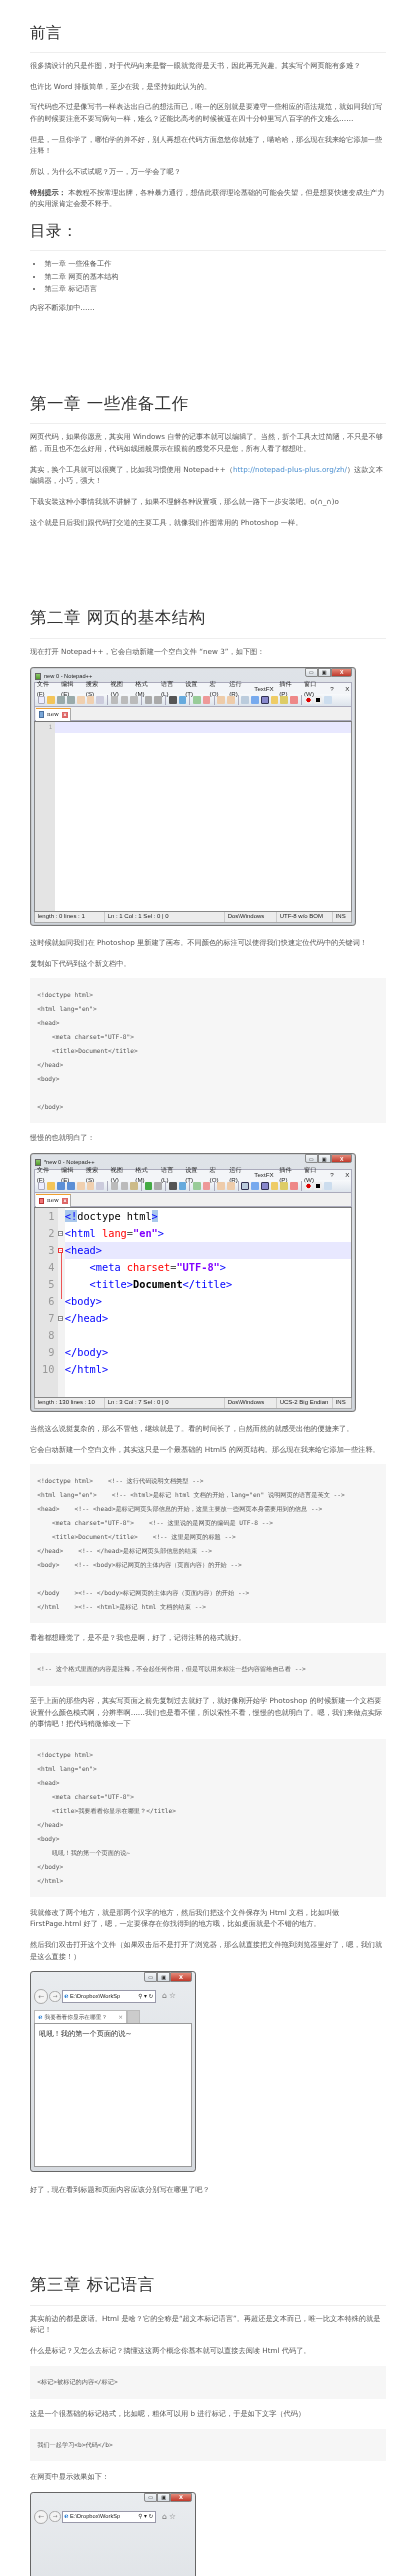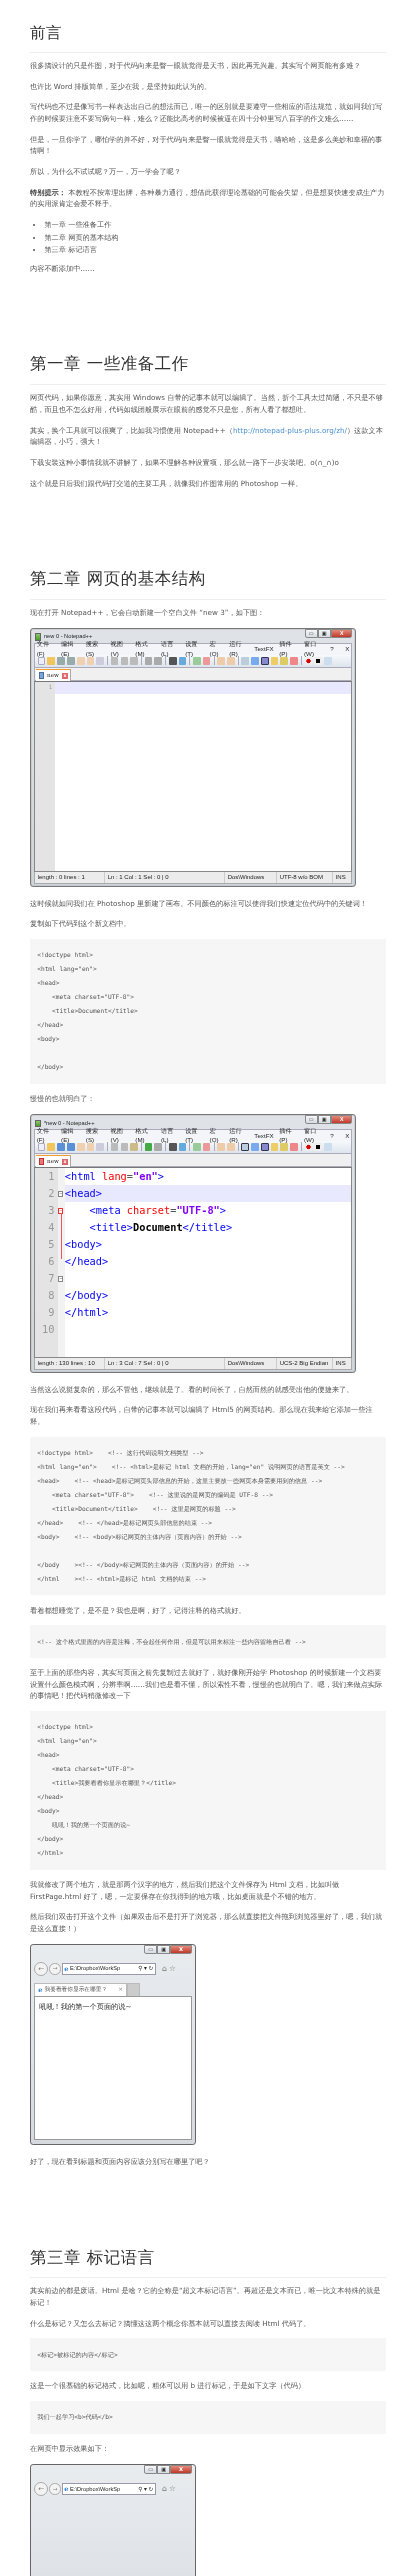--- a/index.html
+++ b/index.html
@@ -130,24 +130,25 @@
 </style>
 </head>
 <body>
 
 <div class="article">
 
   <h1 style="margin-top:0">前言</h1>
   <p>很多搞设计的只是作图，对于代码向来是瞥一眼就觉得是天书，因此再无兴趣。其实写个网页能有多难？</p>
   <p>也许比 Word 排版简单，至少在我，是坚持如此认为的。</p>
   <p>写代码也不过是像写书一样表达出自己的想法而已，唯一的区别就是要遵守一些相应的语法规范，就如同我们写作的时候要注意不要写病句一样，难么？还能比高考的时候被逼在四十分钟里写八百字的作文难么……</p>
-  <p>但是，一旦你学了，哪怕学的并不好，对于代码向来是瞥一眼就觉得是天书，喵哈哈，这是多么美妙和幸福的事情啊！</p>
+  <p>但是，一旦你学了，哪怕学的并不好，别人再想在代码方面忽悠你就难了，喵哈哈，那么现在我来给它添加一些注释！</p>
   <p>所以，为什么不试试呢？万一，万一学会了呢？</p>
   <p><strong>特别提示：</strong> <span>本教程不按常理出牌，各种暴力通行，想借此获得理论基础的可能会失望，但是想要快速变成生产力的实用派肯定会爱不释手。</span></p>
 
+  <h1 class="toc">目录：</h1>
   <ul class="toc-list">
     <li>第一章 一些准备工作</li>
     <li>第二章 网页的基本结构</li>
     <li>第三章 标记语言</li>
   </ul>
   <p>内容不断添加中……</p>
 
   <h1 class="ch">第一章 一些准备工作</h1>
   <p>网页代码，如果你愿意，其实用 Windows 自带的记事本就可以编辑了。当然，折个工具太过简陋，不只是不够酷，而且也不怎么好用，代码如线团般展示在眼前的感觉不只是您，所有人看了都想吐。</p>
   <p><span>其实，换个工具就可以很爽了，比如我习惯使用 Notepad++（</span><a>http://notepad-plus-plus.org/zh/</a><span>）这款文本编辑器，小巧，强大！</span></p>
@@ -340,20 +341,21 @@
           <div class="ln">9</div>
           <div class="ln">10</div>
       </div>
       <div class="fold">
         <div class="fold-box" style="top:23px">−</div>
         <div class="fold-box red" style="top:40px">−</div>
         <div class="fold-line" style="top:45px;height:46px"></div>
         <div class="fold-box" style="top:108px">−</div>
       </div>
       <div class="code">
+        <div class="ln"><span class="hl t-tag">&lt;!</span><span class="t-doc">doctype html</span><span class="hl t-tag">&gt;</span></div>
         <div class="ln"><span class="t-tag">&lt;html </span><span class="t-attr">lang</span>=<span class="t-val">"en"</span><span class="t-tag">&gt;</span></div>
         <div class="ln cur"><span class="t-tag">&lt;head&gt;</span></div>
         <div class="ln">    <span class="t-tag">&lt;meta </span><span class="t-attr">charset</span>=<span class="t-val">"UTF-8"</span><span class="t-tag">&gt;</span></div>
         <div class="ln">    <span class="t-tag">&lt;title&gt;</span><span class="t-txt">Document</span><span class="t-tag">&lt;/title&gt;</span></div>
         <div class="ln"><span class="t-tag">&lt;body&gt;</span></div>
         <div class="ln"><span class="t-tag">&lt;/head&gt;</span></div>
         <div class="ln"> </div>
         <div class="ln"><span class="t-tag">&lt;/body&gt;</span></div>
         <div class="ln"><span class="t-tag">&lt;/html&gt;</span></div>
       </div>
@@ -361,21 +363,21 @@
     <div class="npp-status">
       <span style="width:70px">length : 130    lines : 10</span>
       <span style="width:120px">Ln : 3    Col : 7    Sel : 0 | 0</span>
       <span style="width:52px">Dos\Windows</span>
       <span style="width:56px">UCS-2 Big Endian</span>
       <span style="width:16.5px;border:none">INS</span>
     </div>
   </div>
 
   <p>当然这么说挺复杂的，那么不管他，继续就是了。看的时间长了，自然而然的就感受出他的便捷来了。</p>
-  <p>现在我们再来看看这段代码，自带的记事本就可以编辑了 Html5 的网页结构。那么现在我来给它添加一些注释。</p>
+  <p>它会自动新建一个空白文件，其实这只是一个最基础的 Html5 的网页结构。那么现在我来给它添加一些注释。</p>
   <pre>&lt;!doctype html&gt;    &lt;!-- 这行代码说明文档类型 --&gt;
 &lt;html lang="en"&gt;    &lt;!-- &lt;html&gt;是标记 html 文档的开始，lang="en" 说明网页的语言是英文 --&gt;
 &lt;head&gt;    &lt;!-- &lt;head&gt;是标记网页头部信息的开始，这里主要放一些网页本身需要用到的信息 --&gt;
     &lt;meta charset="UTF-8"&gt;    &lt;!-- 这里说的是网页的编码是 UTF-8 --&gt;
     &lt;title&gt;Document&lt;/title&gt;    &lt;!-- 这里是网页的标题 --&gt;
 &lt;/head&gt;    &lt;!-- &lt;/head&gt;是标记网页头部信息的结束 --&gt;
 &lt;body&gt;    &lt;!-- &lt;body&gt;标记网页的主体内容（页面内容）的开始 --&gt;
 
 &lt;/body    &gt;&lt;!-- &lt;/body&gt;标记网页的主体内容（页面内容）的开始 --&gt;
 &lt;/html    &gt;&lt;!-- &lt;html&gt;是标记 html 文档的结束 --&gt;</pre>

